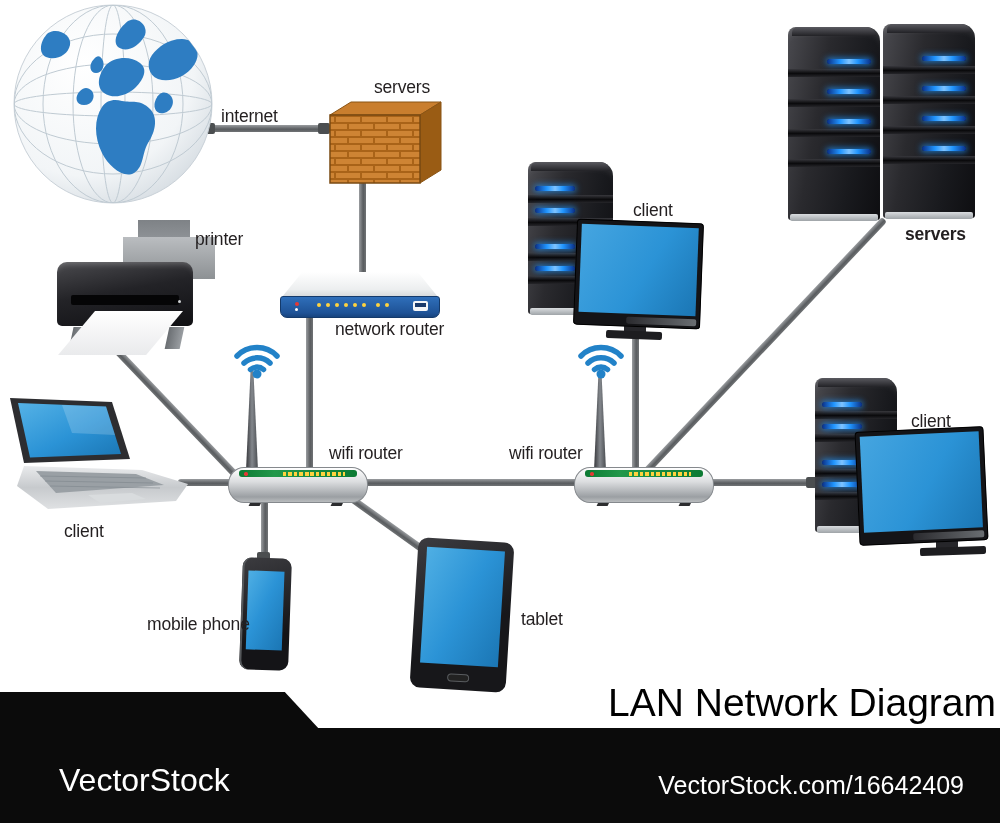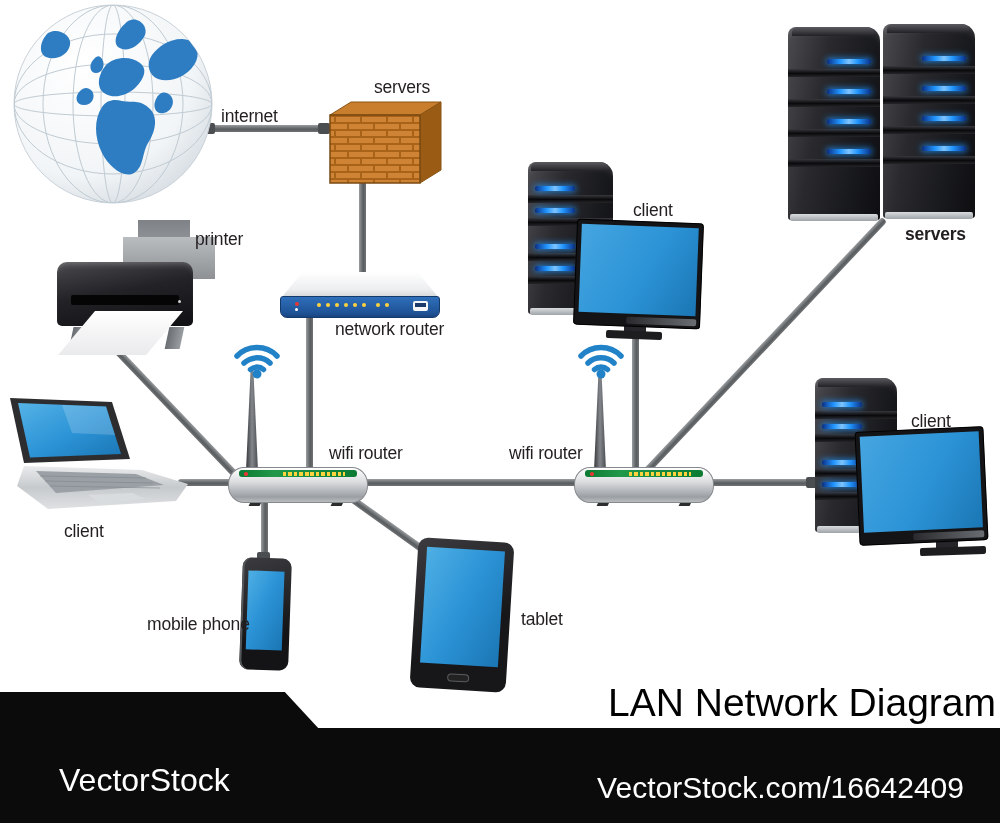--- a/index.html
+++ b/index.html
@@ -93,21 +93,21 @@
           background:linear-gradient(90deg,#6a6e72,#9a9ea2);}
   
   .banner-left{position:absolute;left:0;top:692px;width:320px;height:38px;z-index:7;
                background:var(--banner-black,#0B0B0B);
                clip-path:polygon(0 0,89% 0,100% 100%,0 100%);}
   .banner-bottom{position:absolute;left:0;top:728px;width:1000px;height:95px;z-index:7;
                background:var(--banner-black,#0B0B0B);}
   .t-eps{position:absolute;left:27px;top:697px;font-size:36px;color:#fff;z-index:8;white-space:nowrap;}
   .t-brand{position:absolute;left:25px;top:762px;font-size:32px;color:#fff;z-index:8;white-space:nowrap;margin-left:34px;}
   .t-title{position:absolute;right:4px;top:681px;font-size:39px;color:#000000;z-index:6;white-space:nowrap;}
-  .t-url{position:absolute;right:36px;top:771px;font-size:30px;color:#fff;z-index:8;white-space:nowrap;}
+  .t-url{position:absolute;right:36px;top:771px;font-size:25px;color:#fff;z-index:8;white-space:nowrap;}
 </style>
 </head>
 <body>
 
 <div id="canvas">
 
   <div class="cable" style="left:211px;top:125px;width:121px;"></div>
   <div class="cap" style="left:205px;top:123px;width:10px;height:11px;"></div>
   <div class="cap" style="left:318px;top:123px;width:12px;height:11px;"></div>
   <div class="cable v" style="left:359px;top:180px;height:96px;"></div>

